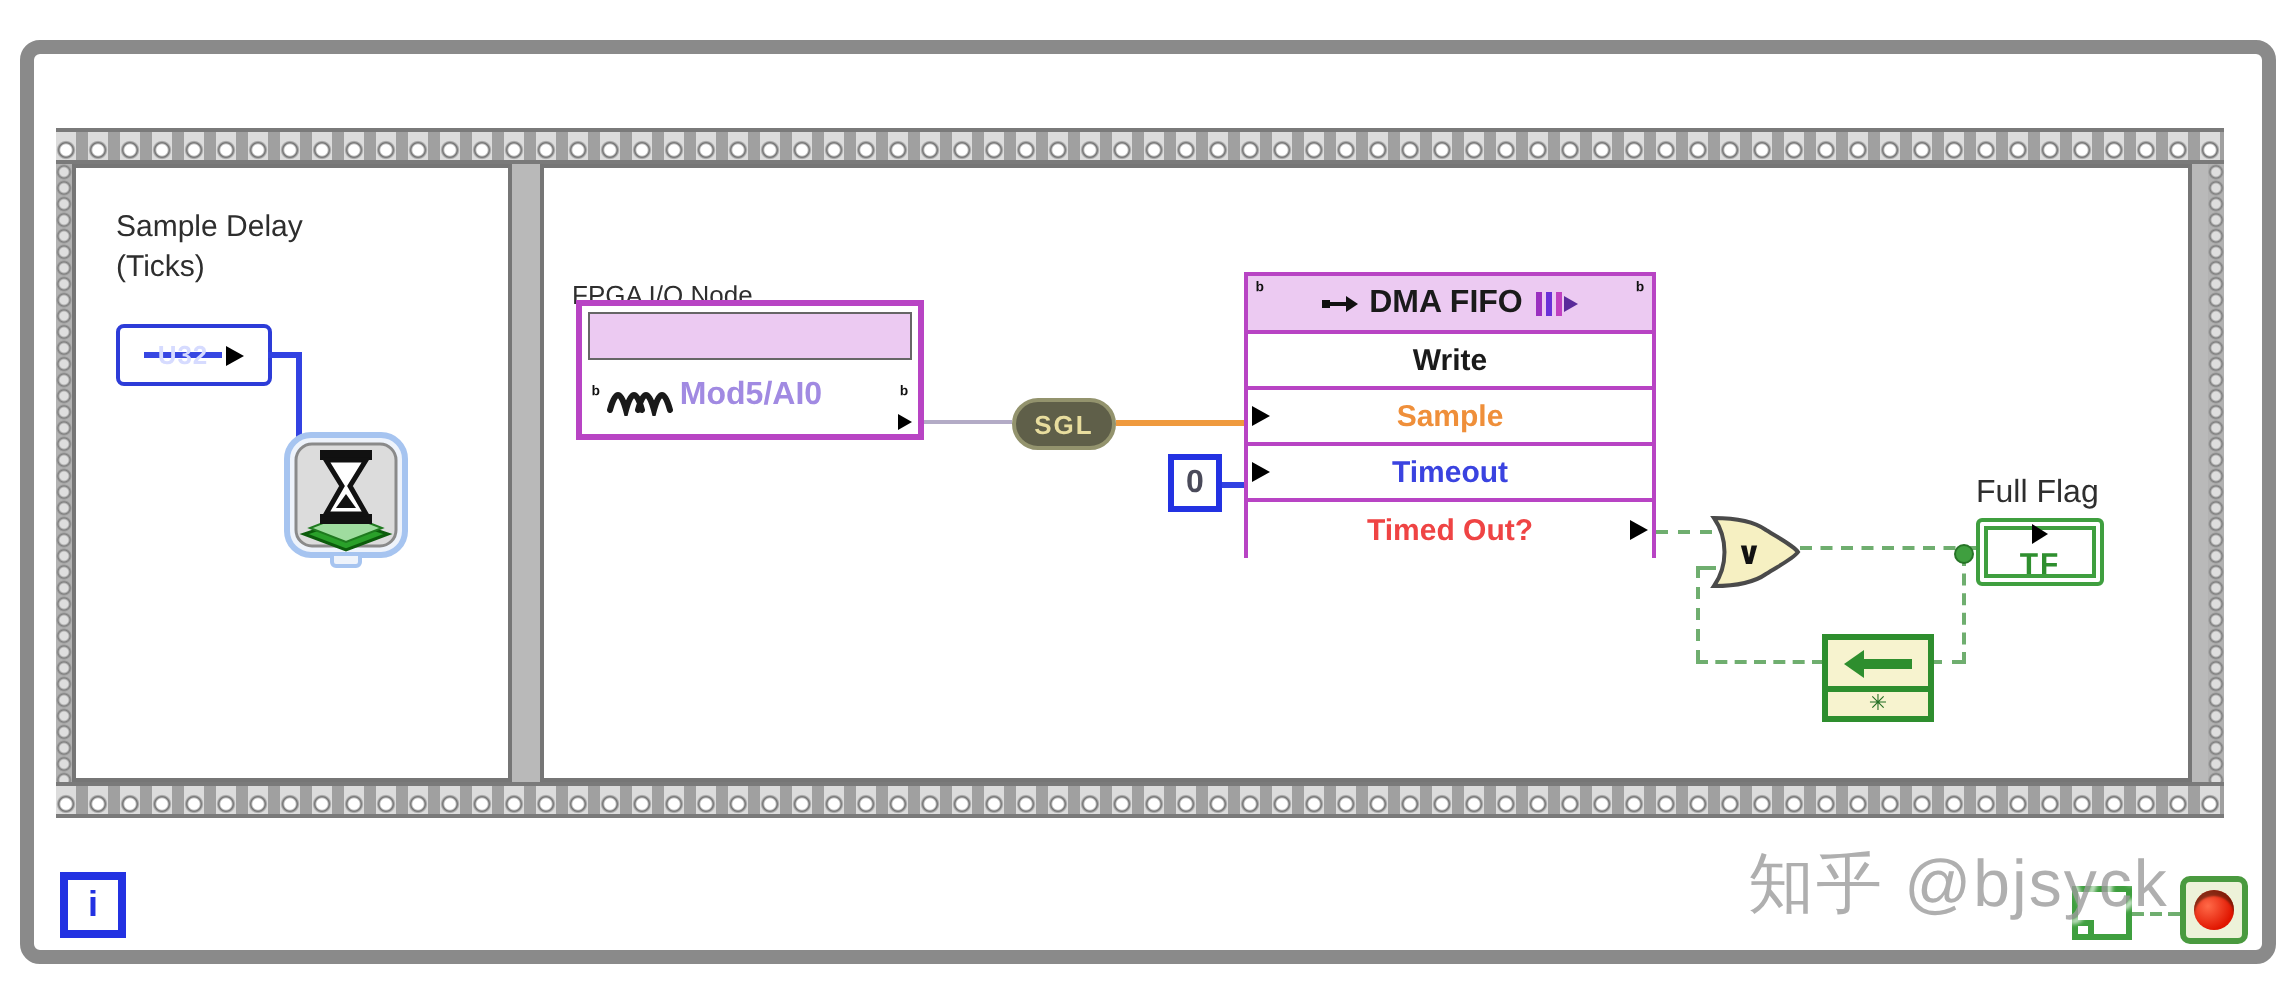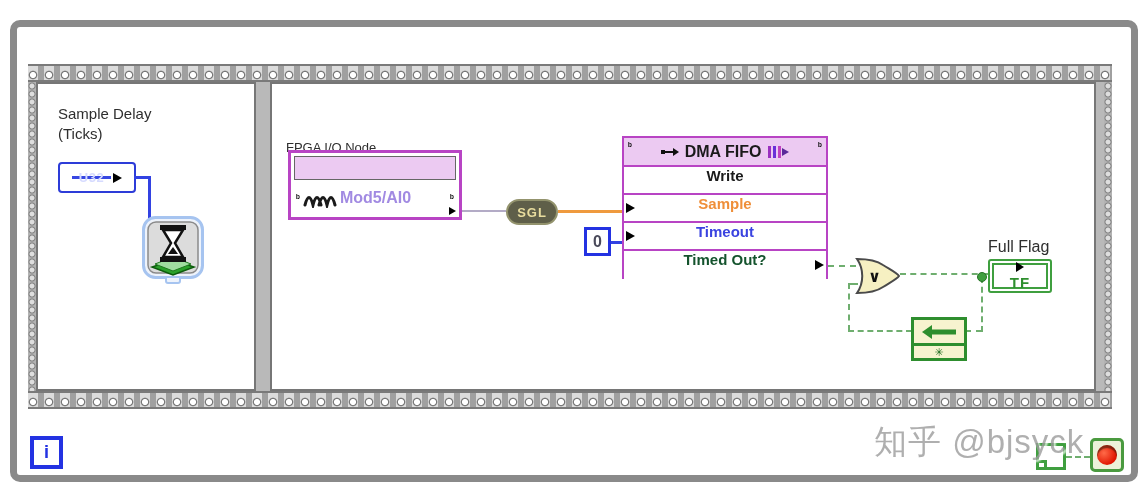--- a/index.html
+++ b/index.html
@@ -73,21 +73,21 @@
     background:#fff; color:#4a4a5a; font-weight:bold; font-size:16px;
     display:flex; align-items:center; justify-content:center; }
 
   
   .fifo-node { left:622px; top:136px; width:206px; height:143px; border:2px solid #b844c4; background:#fff; }
   .fifo-header { height:29px; background:#eccaf2; border-bottom:2px solid #b844c4;
     display:flex; align-items:center; justify-content:center; gap:5px; padding:0 4px; position:relative; }
   .fifo-header .corner-b.left  { position:absolute; left:4px; top:3px; }
   .fifo-header .corner-b.right { position:absolute; right:4px; top:3px; }
   .fifo-title { font-size:16px; font-weight:bold; color:#1a1a1a; }
-  .fifo-row { height:28px; border-bottom:2px solid #b844c4; display:flex; 
+  .fifo-row { height:28px; border-bottom:2px solid #b844c4; display:flex; align-items:center;
     justify-content:center; font-size:15px; font-weight:bold; position:relative; background:#fff; }
   .fifo-row:last-child { border-bottom:none; }
   .arr-in  { position:absolute; left:2px; top:50%; transform:translateY(-50%); }
   .arr-out { position:absolute; right:2px; top:50%; transform:translateY(-50%); }
 
   
   .or-gate { left:854px; top:256px; width:48px; height:40px; }
 
   
   .junction { left:977px; top:272px; width:10px; height:10px; border-radius:50%;
@@ -210,21 +210,21 @@
     </div>
     <div class="fifo-row">
       <div class="tri-right arr-in"></div>
       <span style="color: rgb(239, 143, 58);">Sample</span>
     </div>
     <div class="fifo-row">
       <div class="tri-right arr-in"></div>
       <span style="color: rgb(58, 67, 224);">Timeout</span>
     </div>
     <div class="fifo-row">
-      <span style="color: #14532d;">Timed Out?</span>
+      <span style="color: #ef4444;">Timed Out?</span>
       <div class="tri-right arr-out"></div>
     </div>
   </div>
 
   <div class="abs dwire-h" style="left:828px; top:265px; width:28px;"></div>
   <div class="abs dwire-h" style="left:900px; top:273px; width:88px;"></div>
   <div class="abs dwire-v" style="left:981px; top:277px; height:55px;"></div>
   <div class="abs dwire-h" style="left:965px; top:330px; width:17px;"></div>
   <div class="abs dwire-h" style="left:848px; top:330px; width:64px;"></div>
   <div class="abs dwire-v" style="left:848px; top:283px; height:48px;"></div>

